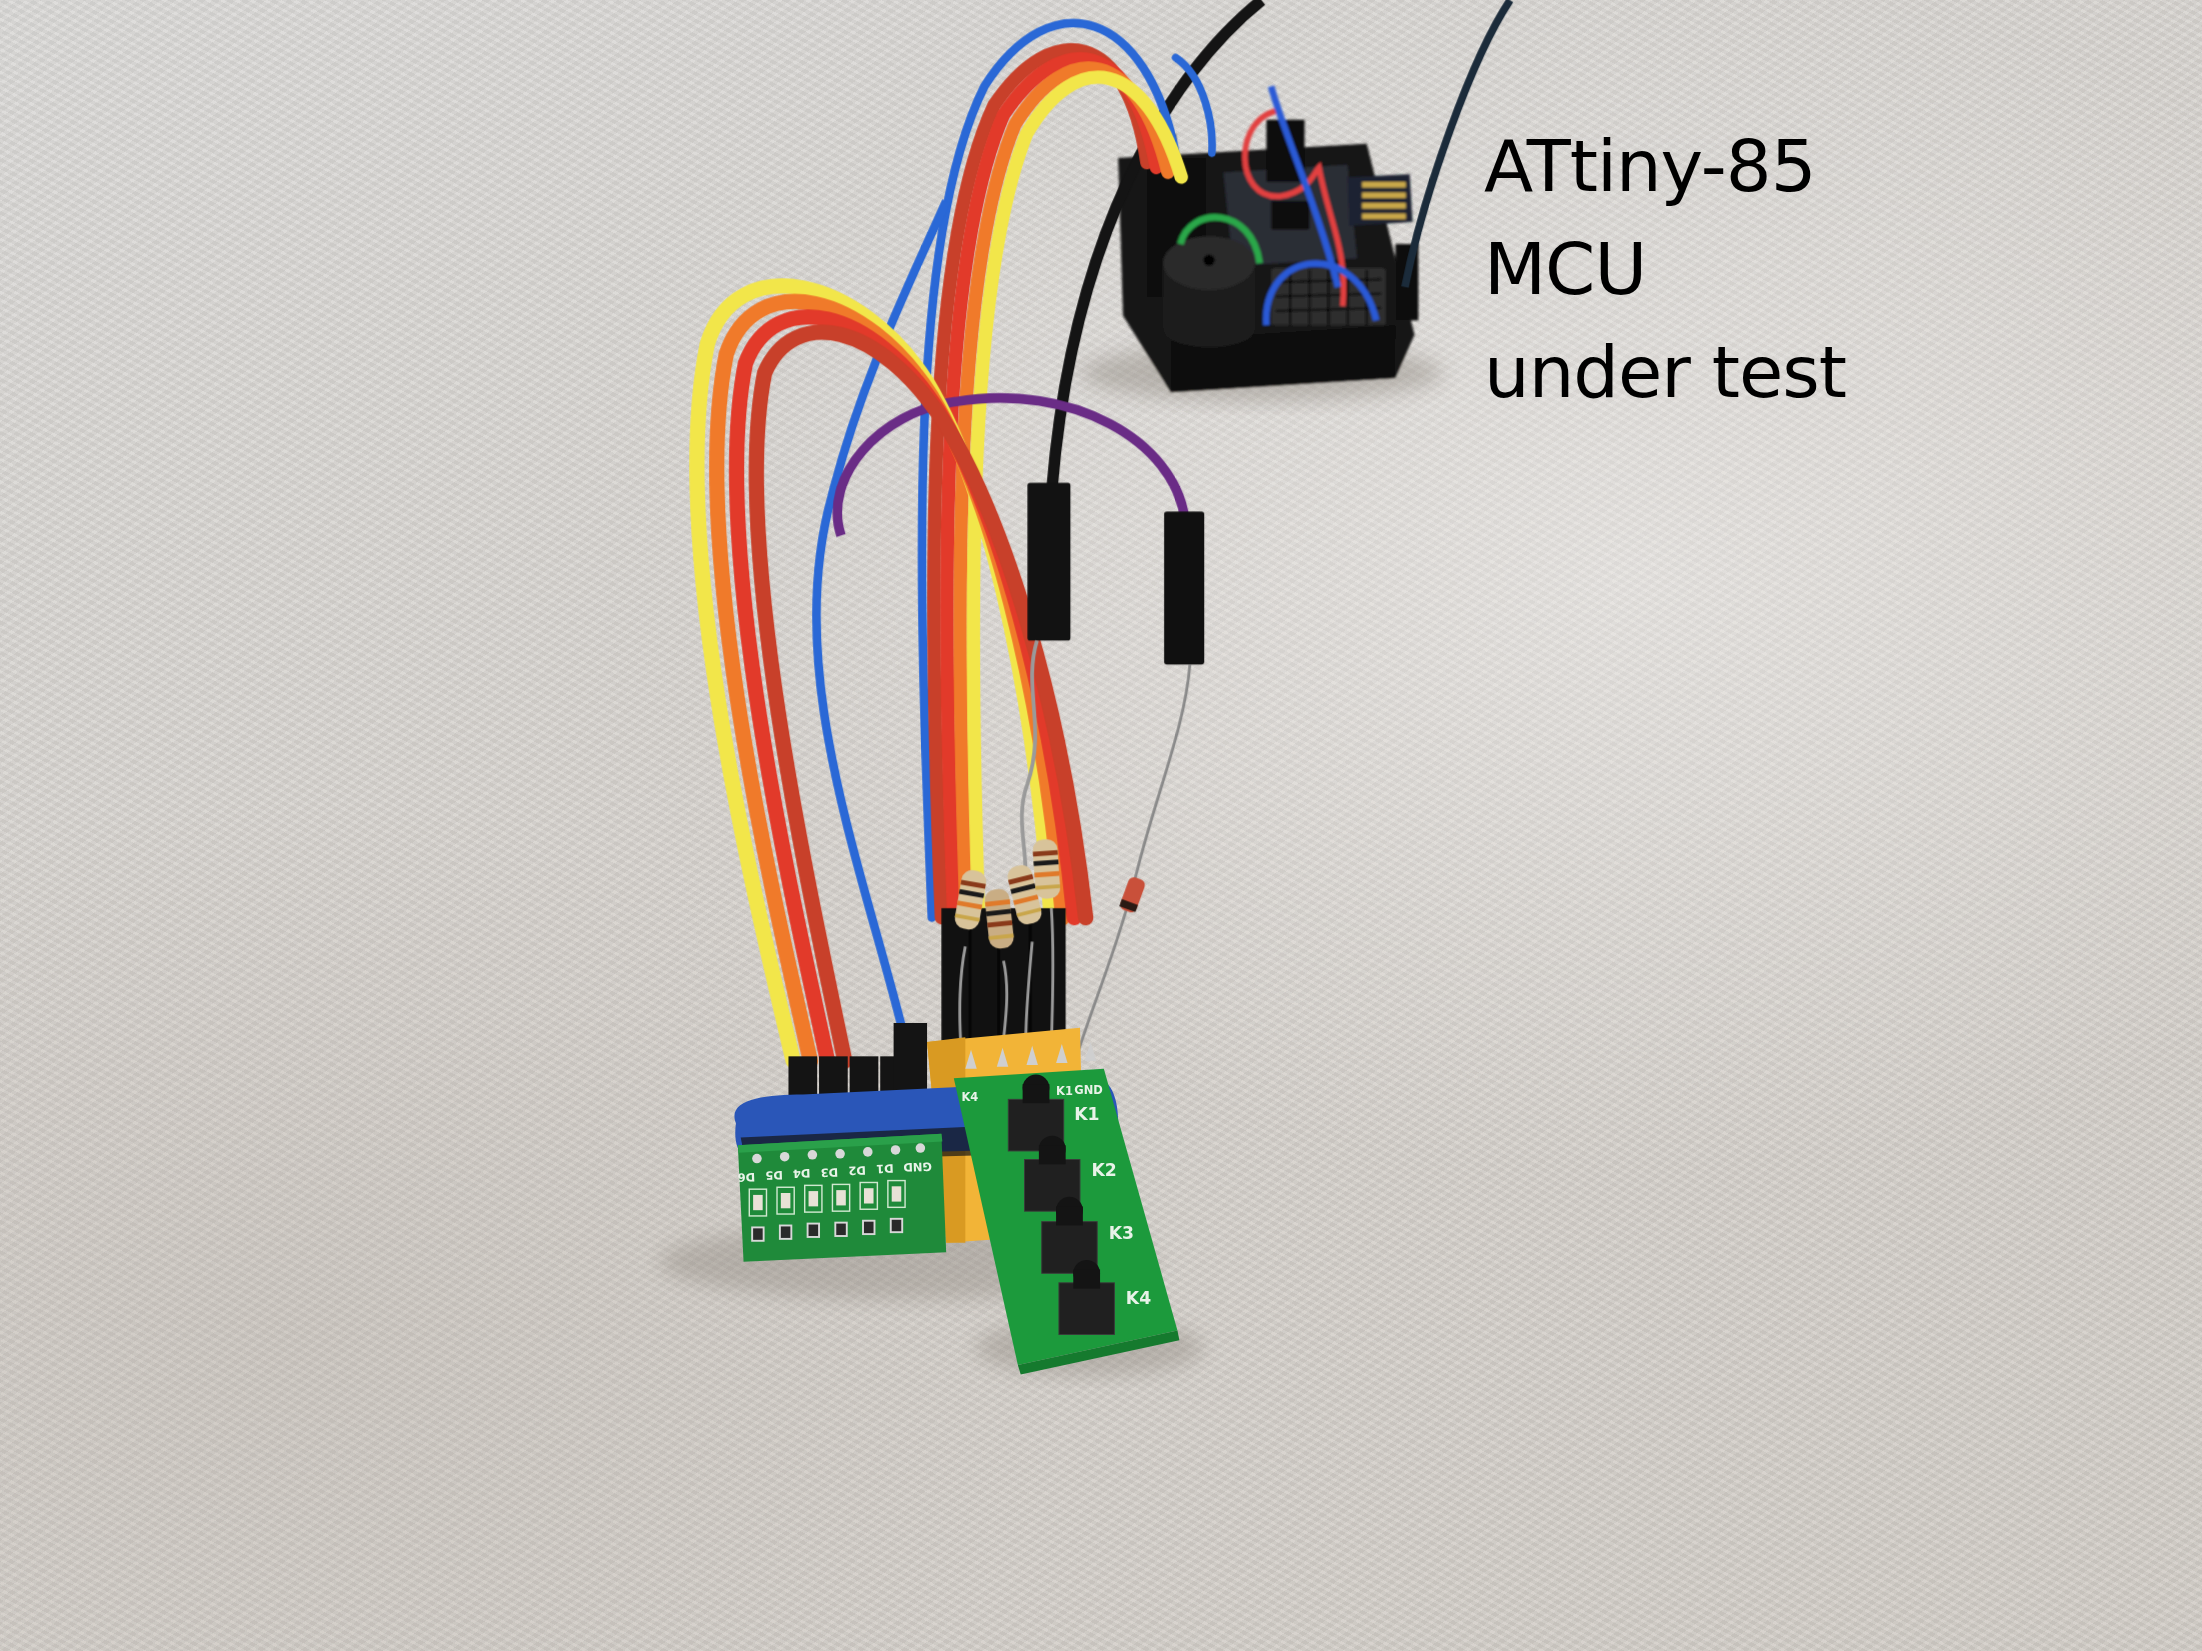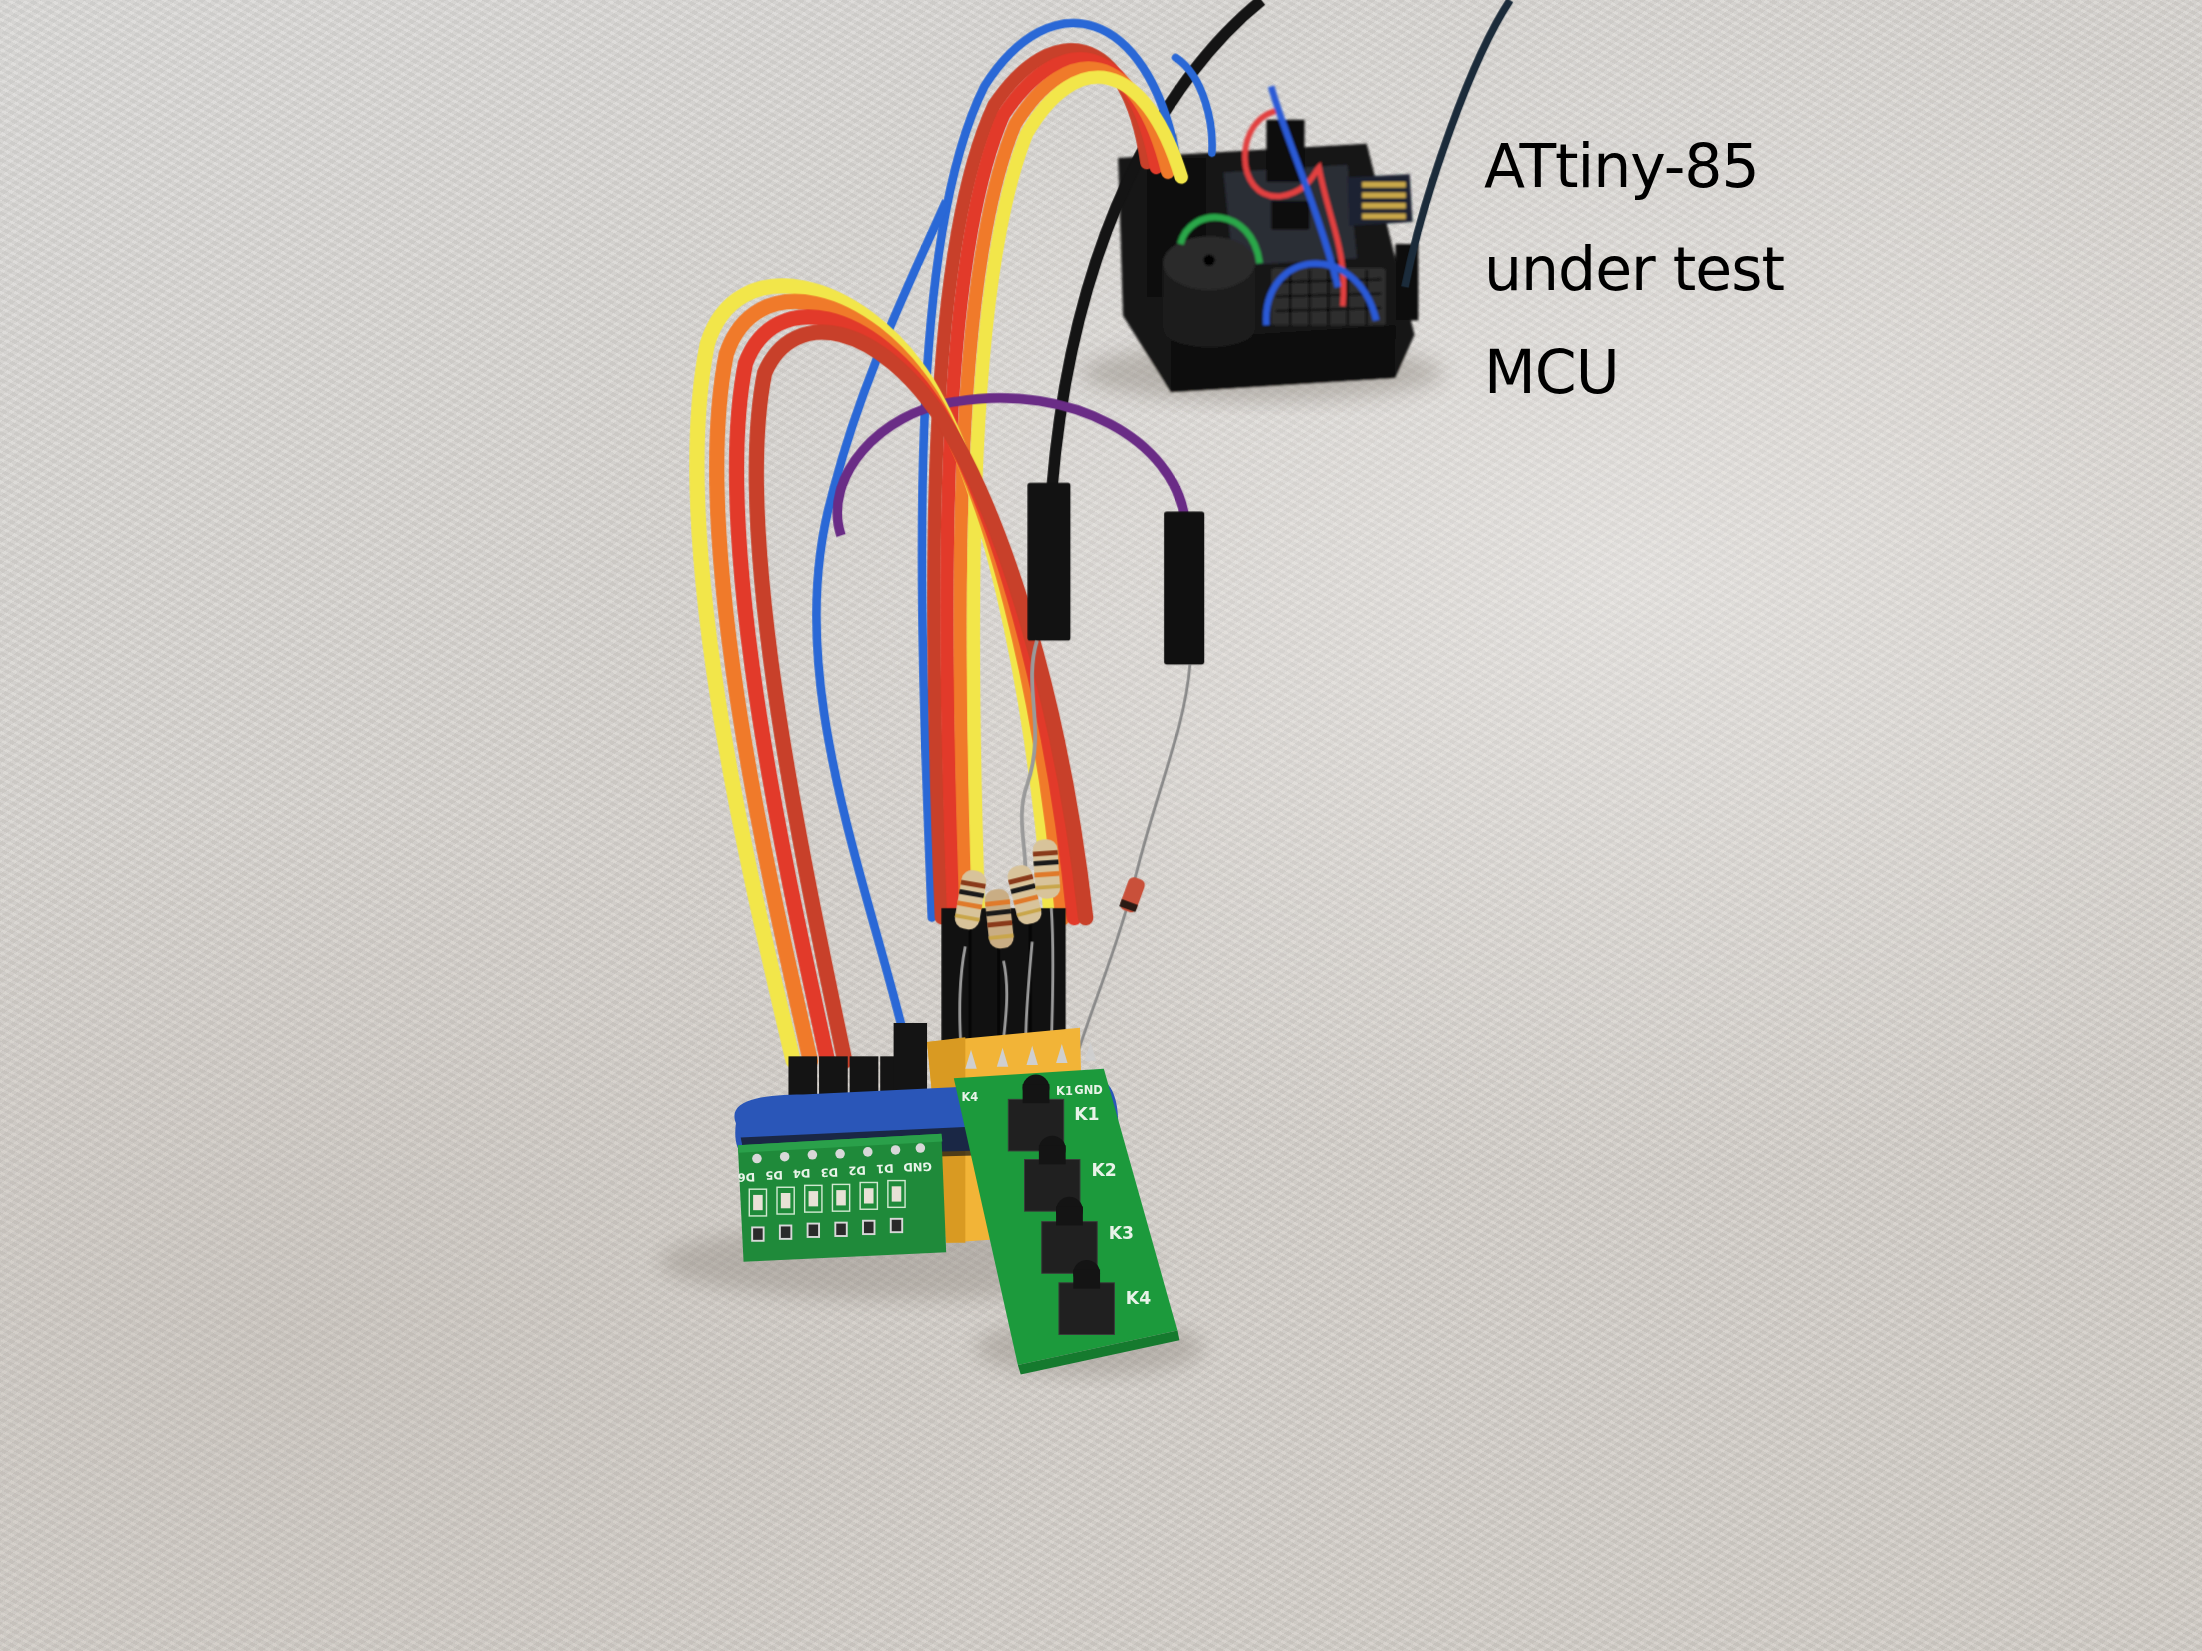--- a/index.html
+++ b/index.html
@@ -17,21 +17,21 @@
         radial-gradient(ellipse 1147px 765px at 287px 1338px, rgba(160,150,140,0.18), rgba(0,0,0,0) 70%),
         repeating-linear-gradient(28deg, rgba(255,255,255,0.05) 0 2.9px, rgba(0,0,0,0.035) 2.9px 6.7px),
         repeating-linear-gradient(-35deg, rgba(255,255,255,0.04) 0 3.8px, rgba(0,0,0,0.03) 3.8px 8.6px),
         linear-gradient(160deg, #dcdbd9 0%, #d8d4cf 45%, #d3cec8 100%);
     }
     svg.photo { position: absolute; left: 0; top: 0; }
     .label {
       position: absolute;
       color: #000;
       font-family: "DejaVu Sans", "Liberation Sans", sans-serif;
-      font-size: 60px;
+      font-size: 72px;
       line-height: 103px;
       letter-spacing: -1px;
       white-space: nowrap;
     }
     .label span { display: block; }
     .label-mcu { left: 1484px; top: 115px; }
     .label-fixture { left: 1277px; top: 1109px; font-size: 92px; line-height: 153px; }
     .silk {
       font-family: "DejaVu Sans", "Liberation Sans", sans-serif;
       fill: #e8f3e8; font-weight: bold;
@@ -303,18 +303,18 @@
         <rect x="1108" y="1342" width="58" height="54" fill="#202020" stroke="#3a3a3a"></rect>
         <circle cx="1137" cy="1332" r="14" fill="#141414"></circle>
         <rect x="1123" y="1328" width="28" height="20" fill="#141414"></rect>
         <text class="silk" x="1178" y="1364" font-size="18">K4</text>
       </g>
     </g>
   </svg>
 
   <div class="label label-mcu">
     <span>ATtiny-85</span>
+    <span>MCU</span>
     <span>under test</span>
-    <span>MCU</span>
   </div>
 
 </div>
 
 
 </body></html>

